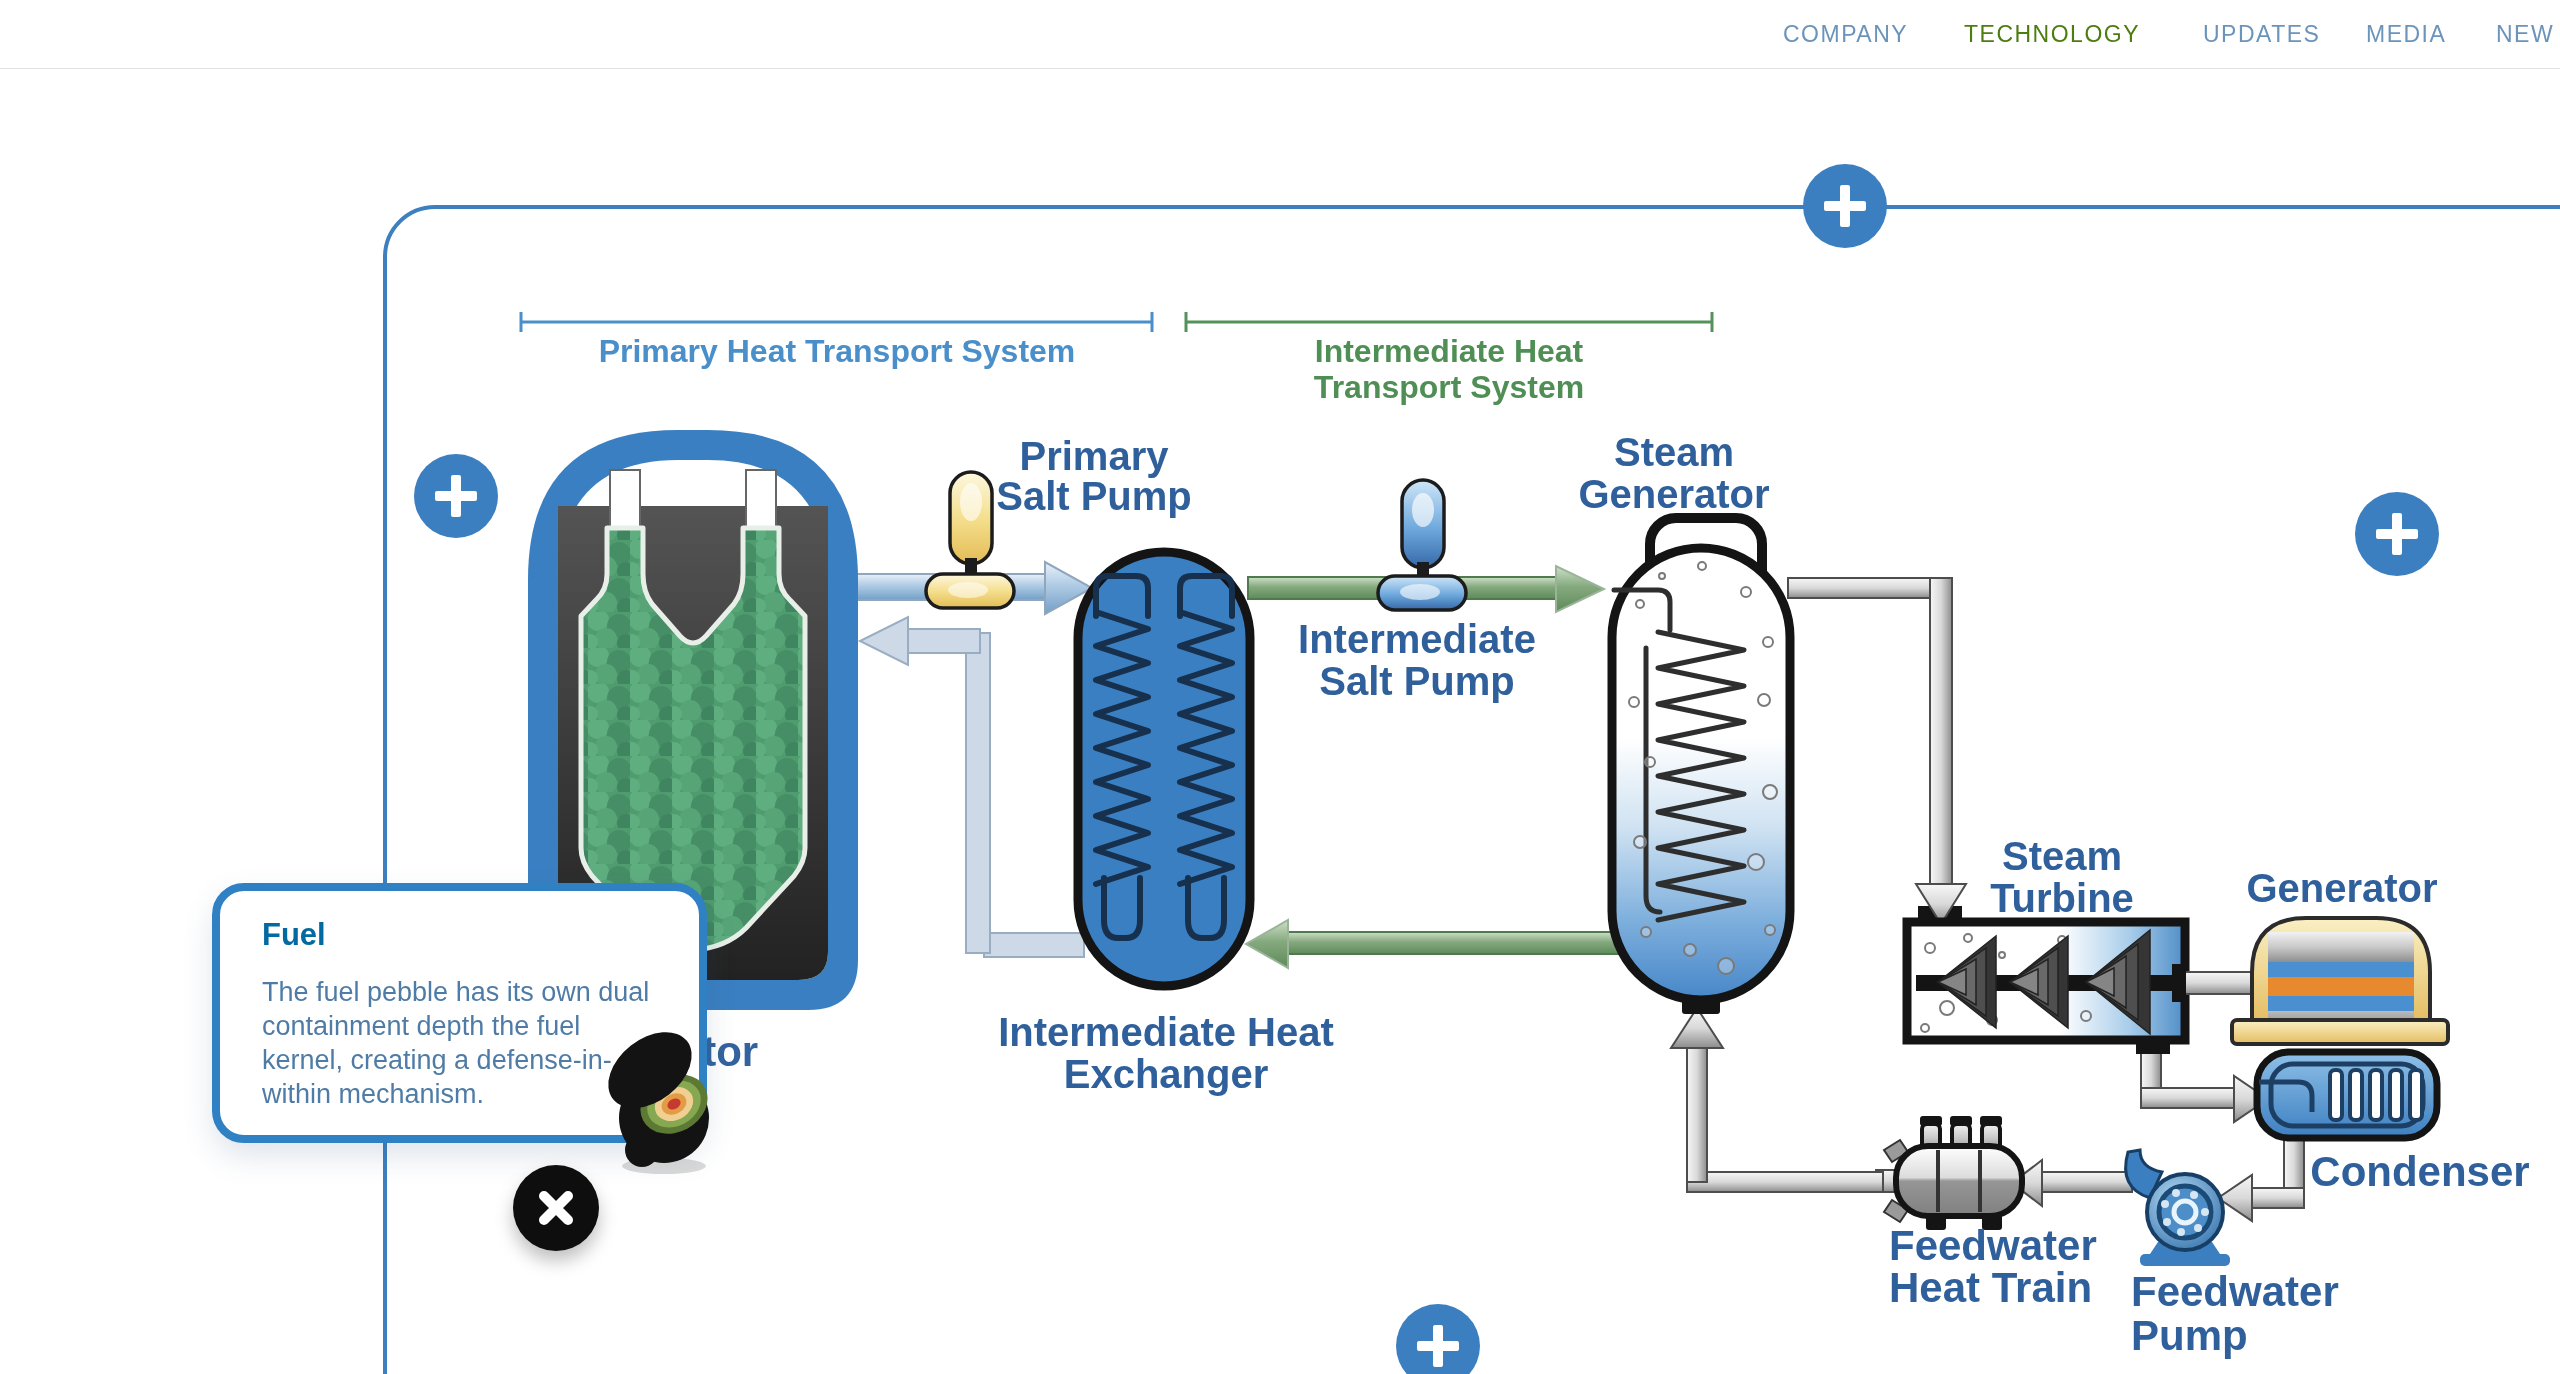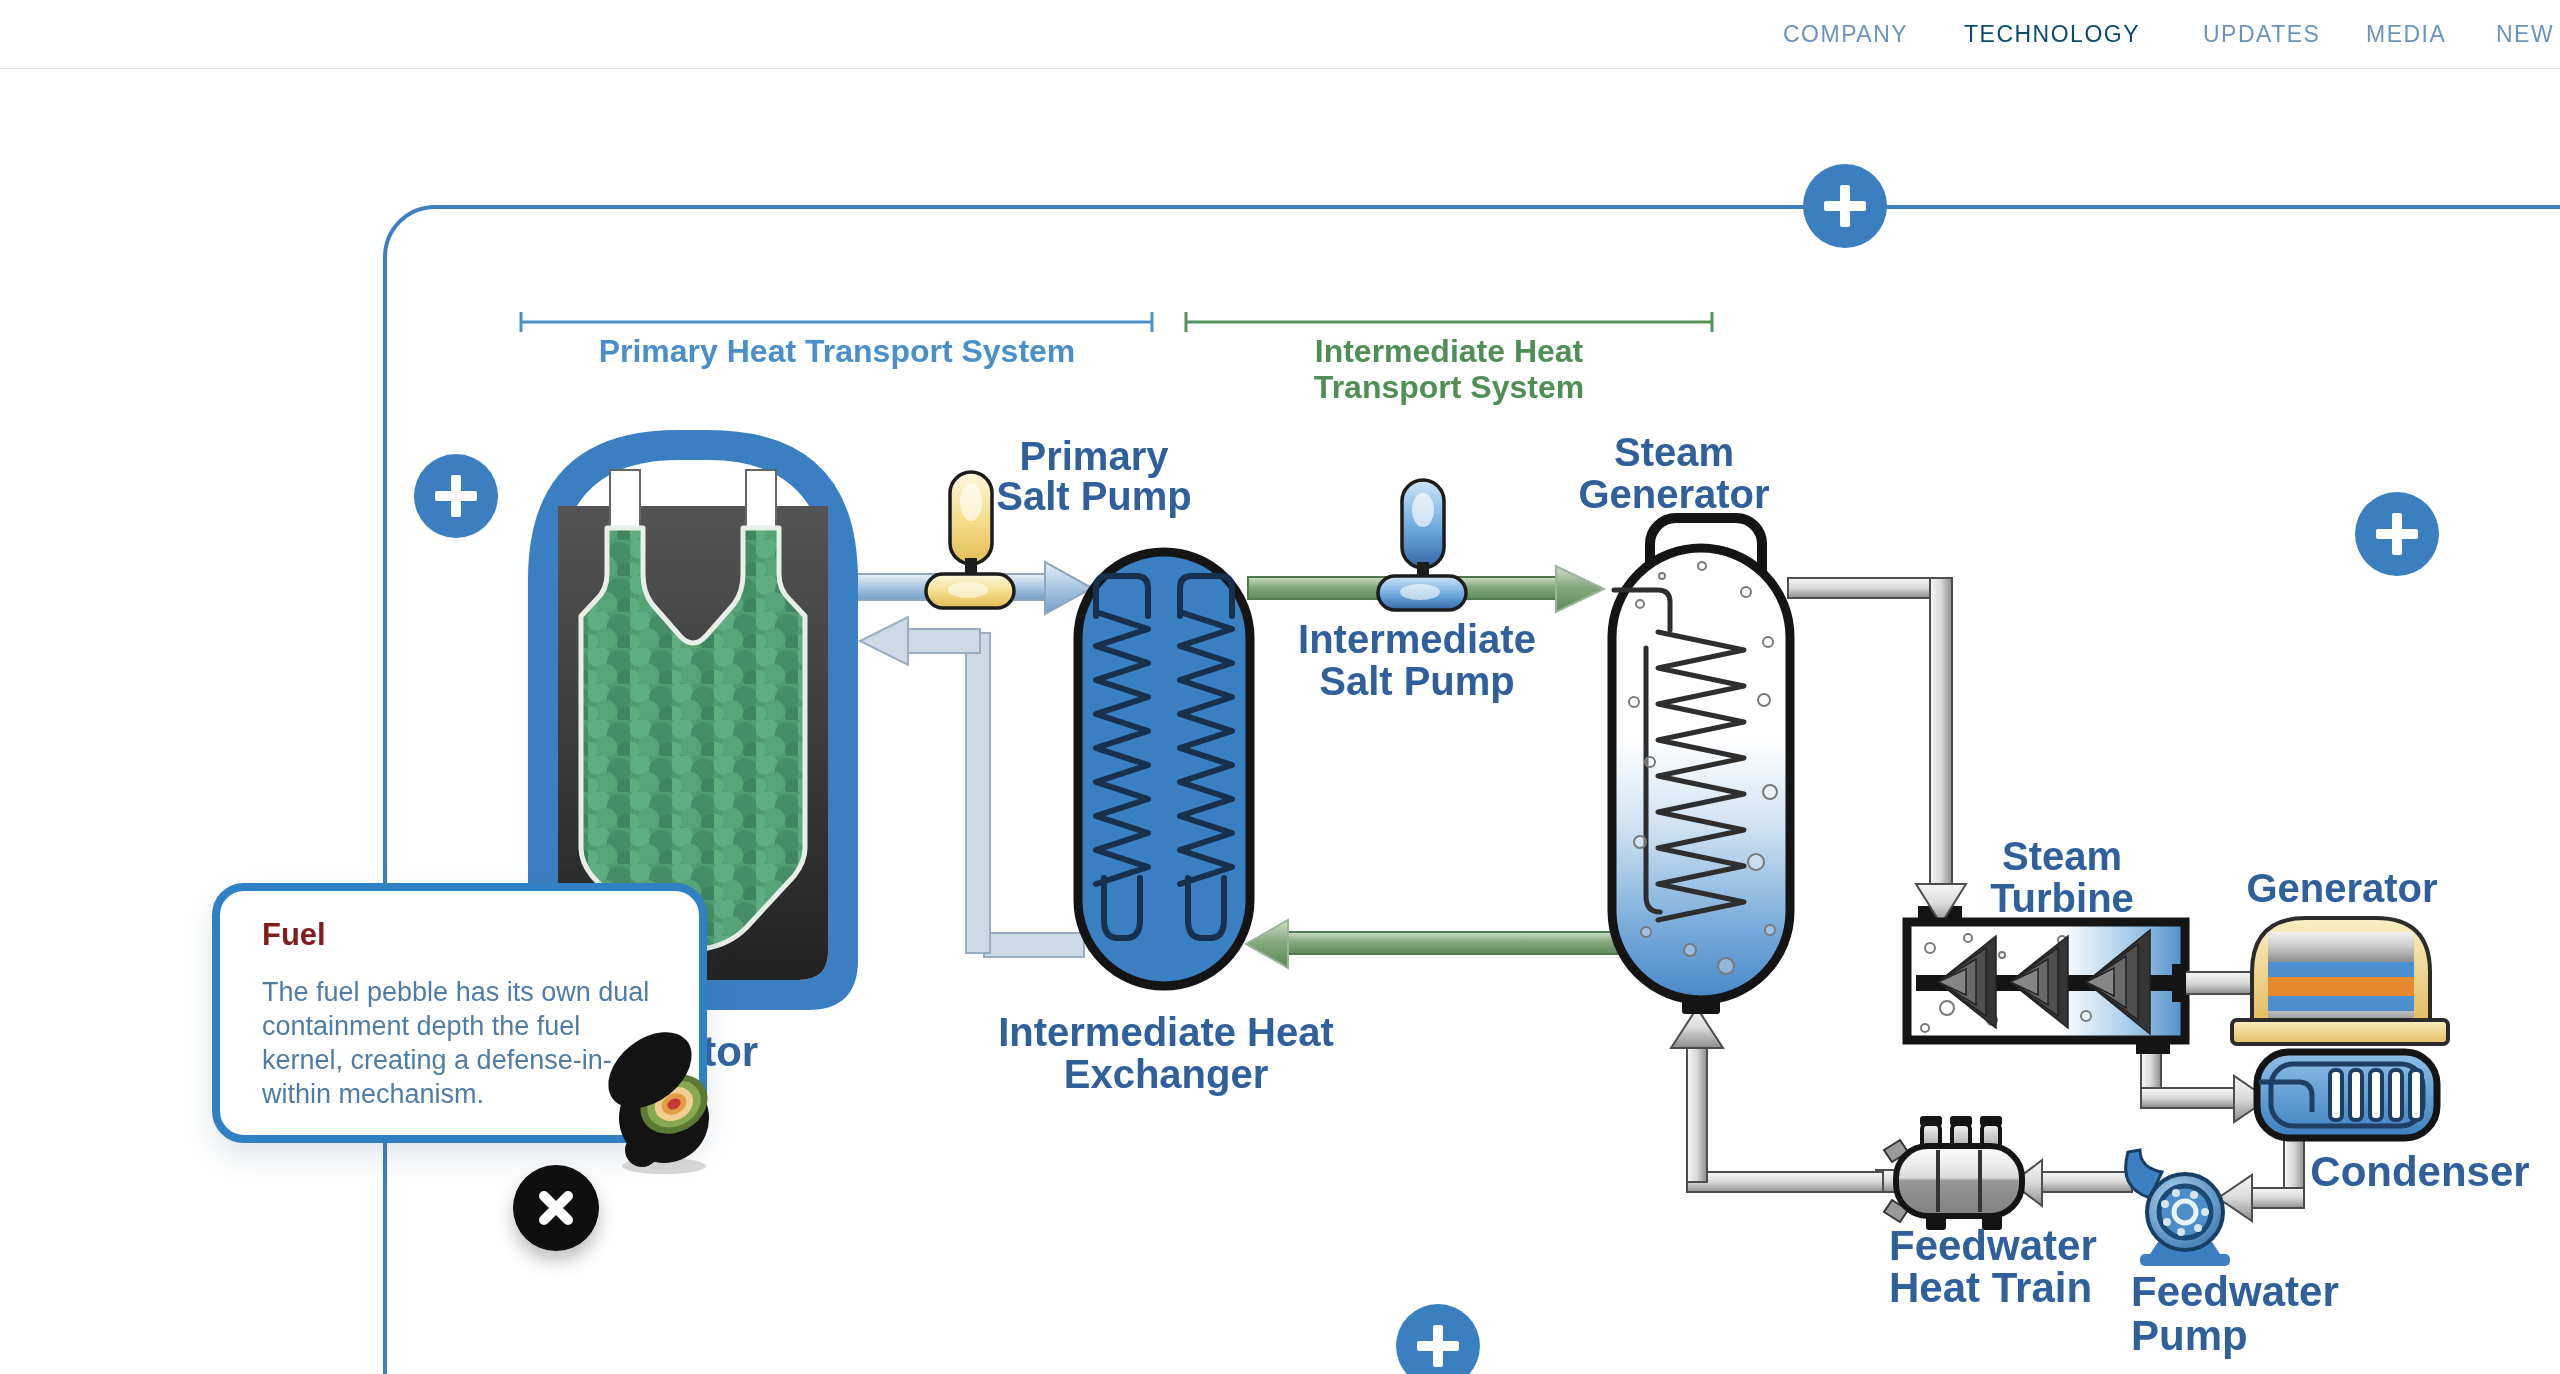--- a/index.html
+++ b/index.html
@@ -6,30 +6,30 @@
   body{width:2560px;height:1374px;overflow:hidden;background:#ffffff;position:relative;
        font-family:"Liberation Sans",sans-serif;}
   
   .header{position:absolute;left:0;top:0;width:2560px;height:68px;background:#fff;
           border-bottom:1px solid #e2e2e2;z-index:40;}
   .brand{position:absolute;left:0;top:0;height:68px;display:flex;align-items:center;}
   .brand svg{margin-left:-4px;}
   .brand-text{font-size:42px;color:#2a5b8f;letter-spacing:0.5px;margin-left:14px;}
   .nav-item{position:absolute;top:0;height:68px;line-height:68px;font-size:23px;
             letter-spacing:1.5px;color:#6b94ba;cursor:pointer;white-space:nowrap;margin-left:36px;}
-  .nav-item.active{color:#0c4a6e;}
+  .nav-item.active{color:#4d7c0f;}
   
   #diagram{position:absolute;left:0;top:0;z-index:1;}
   #pebble-overlay{position:absolute;left:0;top:0;z-index:22;pointer-events:none;}
   .lbl{font-family:"Liberation Sans",sans-serif;font-weight:bold;}
   
   .popup{position:absolute;left:212px;top:883px;width:495px;height:260px;box-sizing:border-box;
          background:#fff;border:8px solid #2f81c4;border-radius:32px;z-index:10;
          padding:26px 40px 0 42px;box-shadow:0 14px 30px rgba(50,90,130,.15);}
-  .popup-title{font-size:31px;font-weight:bold;color:#7f1d1d;margin:0 0 22px 0;}
+  .popup-title{font-size:31px;font-weight:bold;color:#0369a1;margin:0 0 22px 0;}
   .popup-line{display:block;font-size:27px;line-height:34px;color:#4f7ca6;white-space:nowrap;}
   .close-btn{position:absolute;left:513px;top:1165px;width:86px;height:86px;border-radius:50%;
              background:#0e0e0e;z-index:25;cursor:pointer;box-shadow:0 10px 18px rgba(0,0,0,.25);
              display:flex;align-items:center;justify-content:center;}
 </style>
 </head>
 <body>
 
 <div class="header">
   <span class="nav-item" style="left:1747px">COMPANY</span>

